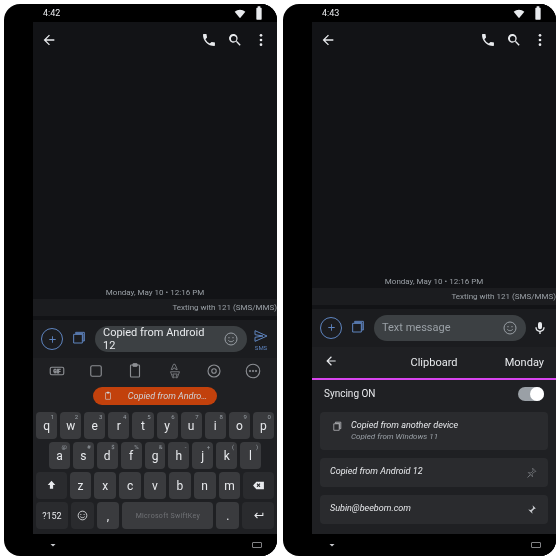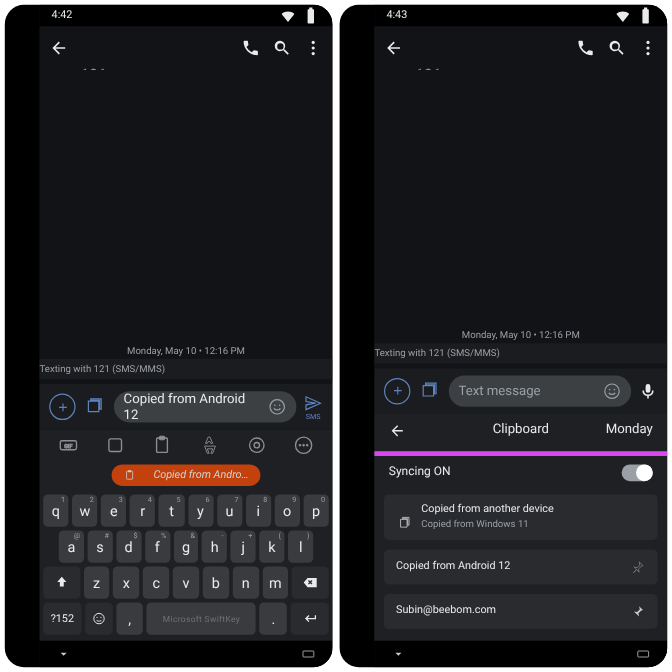--- a/index.html
+++ b/index.html
@@ -7,21 +7,21 @@
   .phone { flex: 1; background: #000; border-radius: 16px; overflow: hidden; display: flex; flex-direction: column; color: #e8eaed; position: relative; padding-left: 29px; }
   .screen { flex: 1; display: flex; flex-direction: column; background: #121316; }
   .status { height: 18px; display: flex; align-items: center; justify-content: space-between; padding: 0 10px; font-size: 9px; color: #e8eaed; background: #000; }
   .status-right { display: flex; align-items: center; gap: 3px; }
   .appbar { height: 36px; display: flex; align-items: center; padding: 0 8px; gap: 10px; background: #121316; }
   .appbar .title { flex: 1; font-size: 13px; color: #e8eaed; margin-top: 47px; }
   .icon { width: 16px; height: 16px; display: inline-flex; align-items: center; justify-content: center; }
   .icon svg { width: 100%; height: 100%; fill: #e8eaed; }
   .chat { flex: 1; display: flex; flex-direction: column; justify-content: flex-end; align-items: center; padding-bottom: 4px; background: #121316; }
   .datebar { font-size: 8px; color: #9aa0a6; margin-bottom: 2px; }
-  .infotext { font-size: 8px; color: #9aa0a6; background: #1b1c1f; padding: 4px 0; width: 100%; text-align: left; }
+  .infotext { font-size: 8px; color: #9aa0a6; background: #1b1c1f; padding: 4px 0; width: 100%; text-align: right; }
   .composer { display: flex; align-items: center; gap: 6px; padding: 6px 8px; background: #1b1c1f; }
   .roundbtn { width: 22px; height: 22px; border-radius: 50%; border: 1.5px solid #5e84bf; display: flex; align-items: center; justify-content: center; flex-shrink: 0; }
   .roundbtn svg { width: 11px; height: 11px; fill: #5e84bf; }
   .sqbtn { width: 20px; height: 20px; display: flex; align-items: center; justify-content: center; flex-shrink: 0; }
   .sqbtn svg { width: 16px; height: 16px; fill: #5e84bf; }
   .input-pill { flex: 1; background: #3c4043; border-radius: 16px; height: 26px; display: flex; align-items: center; padding: 0 8px; gap: 6px; }
   .input-pill .text { flex: 1; font-size: 11px; color: #e8eaed; }
   .input-pill .placeholder { color: #9aa0a6; }
   .send { display: flex; flex-direction: column; align-items: center; gap: 0; flex-shrink: 0; }
   .send svg { width: 16px; height: 16px; fill: #5e84bf; }
@@ -38,28 +38,28 @@
   .krow { display: flex; gap: 3px; margin-bottom: 3px; justify-content: center; }
   .key { flex: 1; background: #3a3b3e; border-radius: 4px; height: 27px; display: flex; align-items: center; justify-content: center; font-size: 12px; color: #e8eaed; position: relative; }
   .key .hint { position: absolute; top: 1px; right: 3px; font-size: 6px; color: #9aa0a6; }
   .key.dark { background: #2a2b2e; }
   .key.space { flex: 4; font-size: 7px; color: #707276; letter-spacing: 0.3px; }
   .key svg { width: 13px; height: 13px; fill: #e8eaed; }
   .krow.pad { padding: 0 13px; }
   .kbnav { height: 22px; display: flex; align-items: center; justify-content: space-between; padding: 0 14px; background: #000; }
   .kbnav svg { width: 12px; height: 12px; fill: #c6c8cc; }
   
-  .cbhead { display: flex; justify-content: space-between; padding: 6px 12px; border-bottom: 4px solid #d946ef; position: relative; }
+  .cbhead { display: flex; align-items: center; justify-content: space-between; padding: 6px 12px; border-bottom: 2px solid #d946ef; position: relative; }
   .cbhead .ttl { position: absolute; left: 50%; transform: translateX(-50%); font-size: 11px; color: #e8eaed; }
   .cbhead .mng { font-size: 11px; color: #e8eaed; }
   .cbhead svg { width: 14px; height: 14px; fill: #e8eaed; }
   .cbsync { display: flex; align-items: center; justify-content: space-between; padding: 7px 12px; font-size: 10px; color: #e8eaed; }
   .toggle { width: 26px; height: 14px; background: #9aa0a6; border-radius: 7px; position: relative; }
   .toggle::after { content: ""; position: absolute; width: 14px; height: 14px; background: #fff; border-radius: 50%; right: 0; top: 0; }
-  .cbitem { background: #2a2b2e; margin: 4px 8px; border-radius: 4px; padding: 8px 10px; display: flex; align-items: flex-end; gap: 8px; }
+  .cbitem { background: #2a2b2e; margin: 4px 8px; border-radius: 4px; padding: 8px 10px; display: flex; align-items: flex-start; gap: 8px; font-style: italic; }
   .cbitem .txt { flex: 1; font-size: 9px; color: #e8eaed; line-height: 1.3; }
   .cbitem .sub { color: #9aa0a6; font-size: 8px; }
   .cbitem svg { width: 13px; height: 13px; fill: #c6c8cc; flex-shrink: 0; }
   .cbitem.dim svg { fill: #7a7d82; }
 </style>
 </head>
 <body>
 
 <div class="phone">
   <div class="screen">

